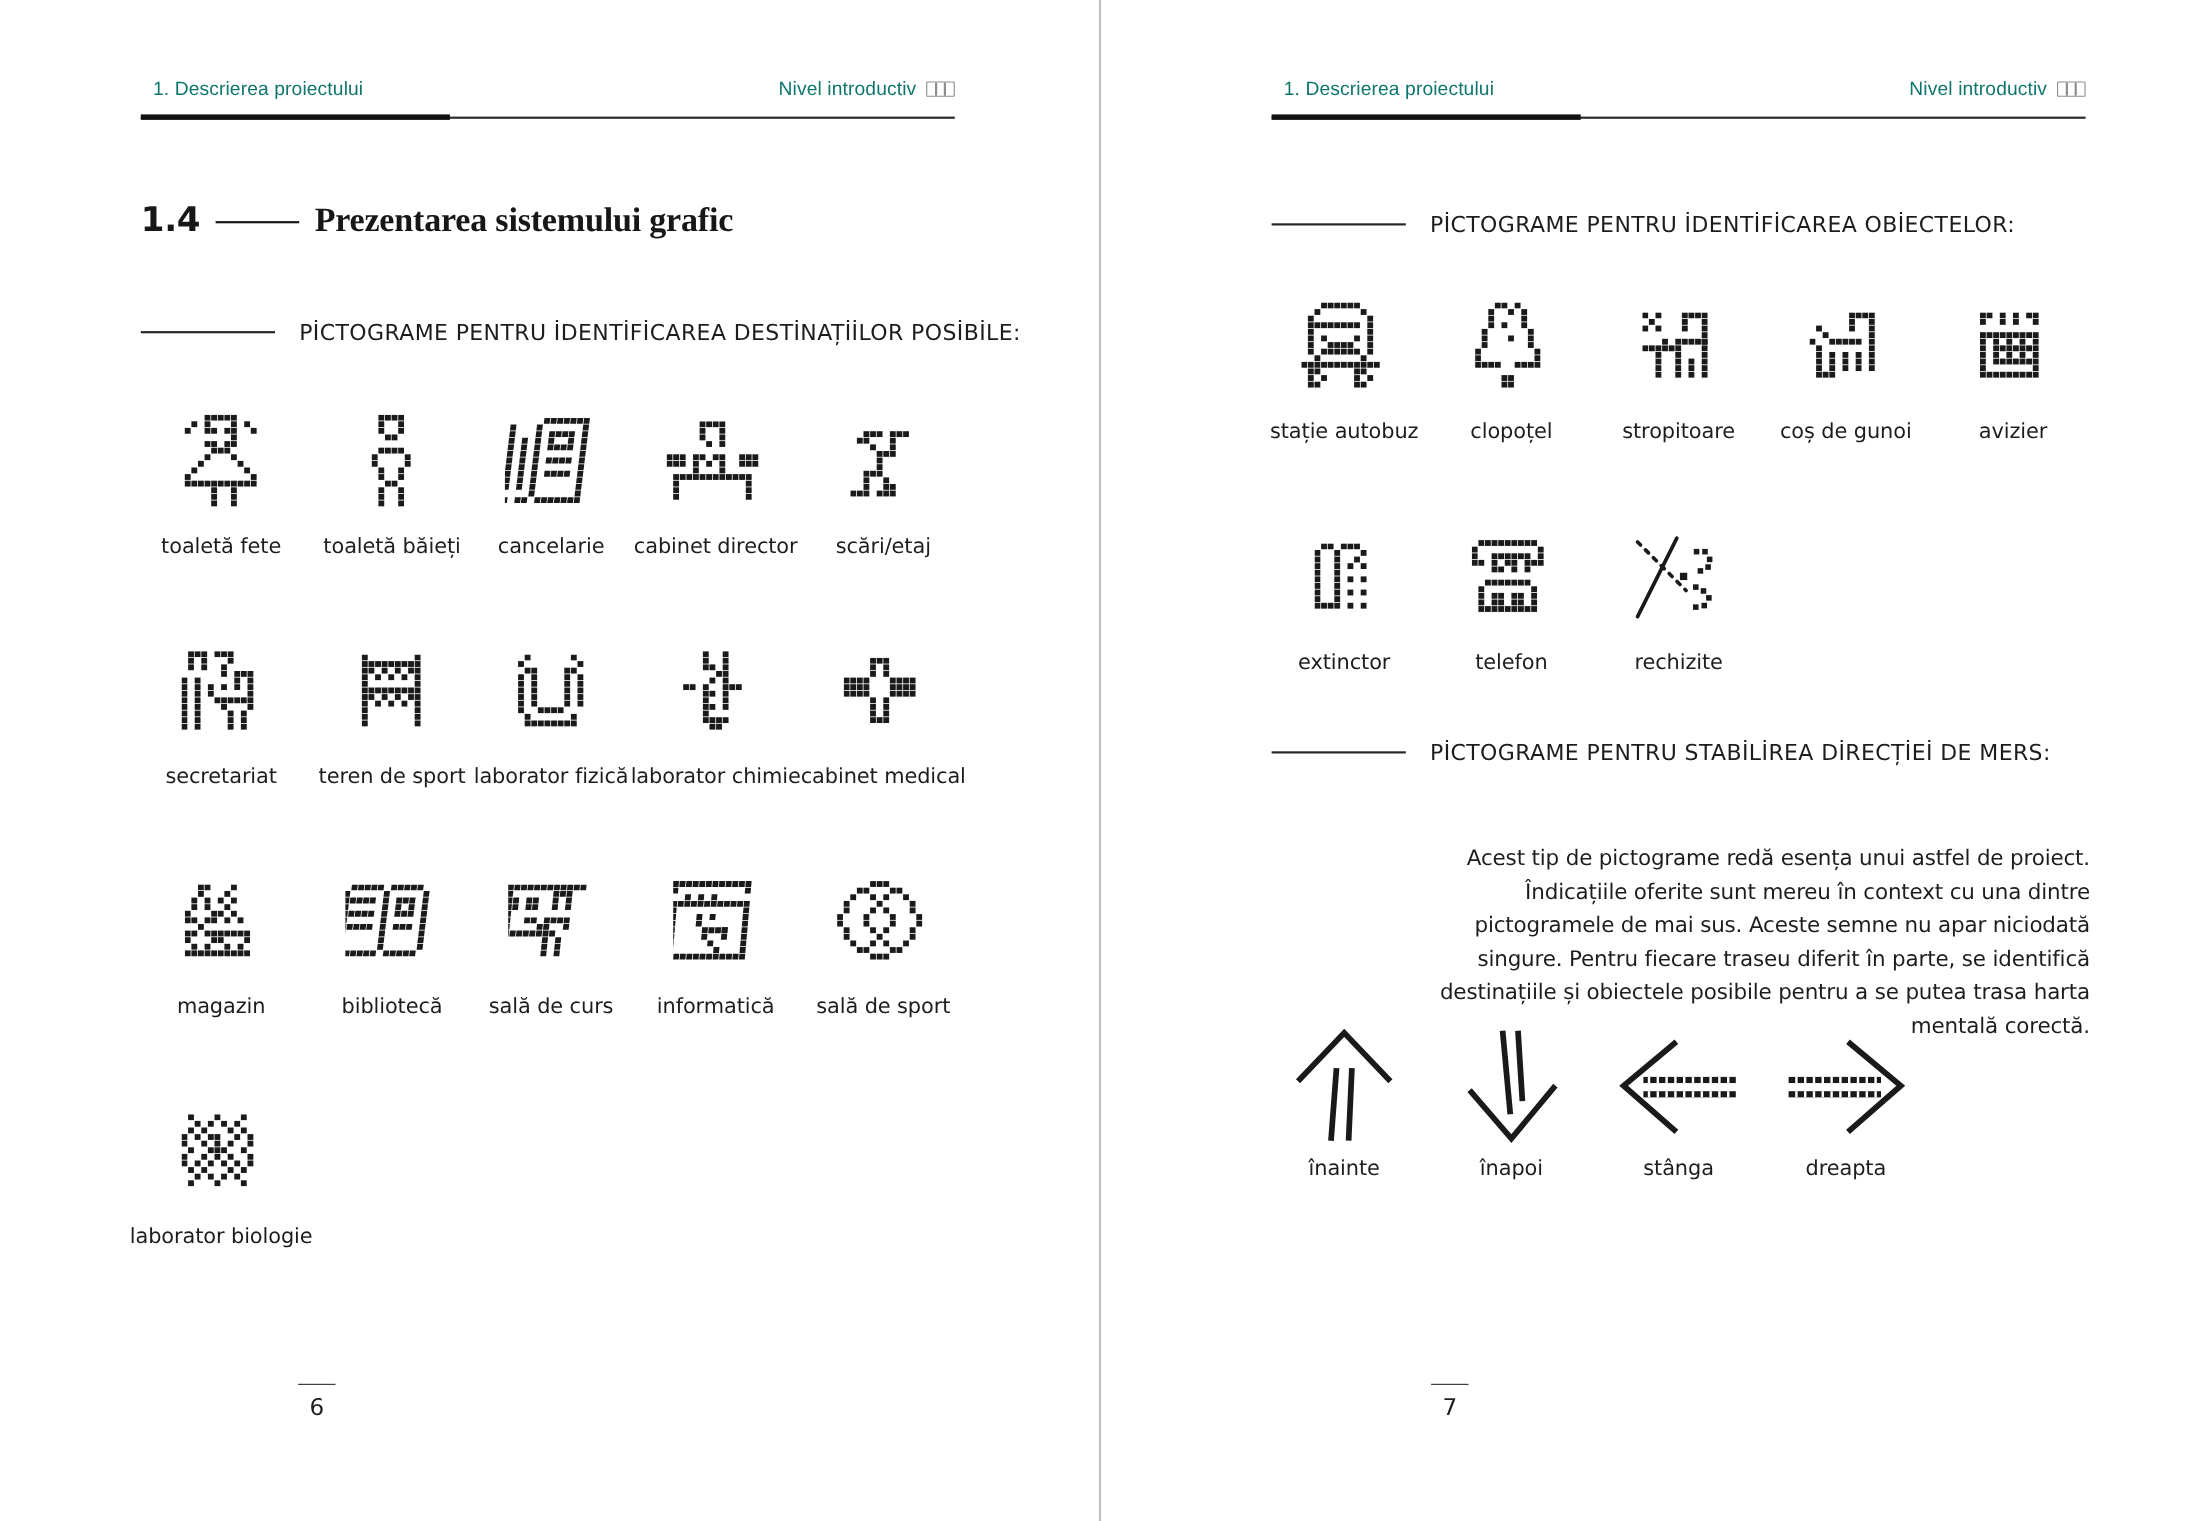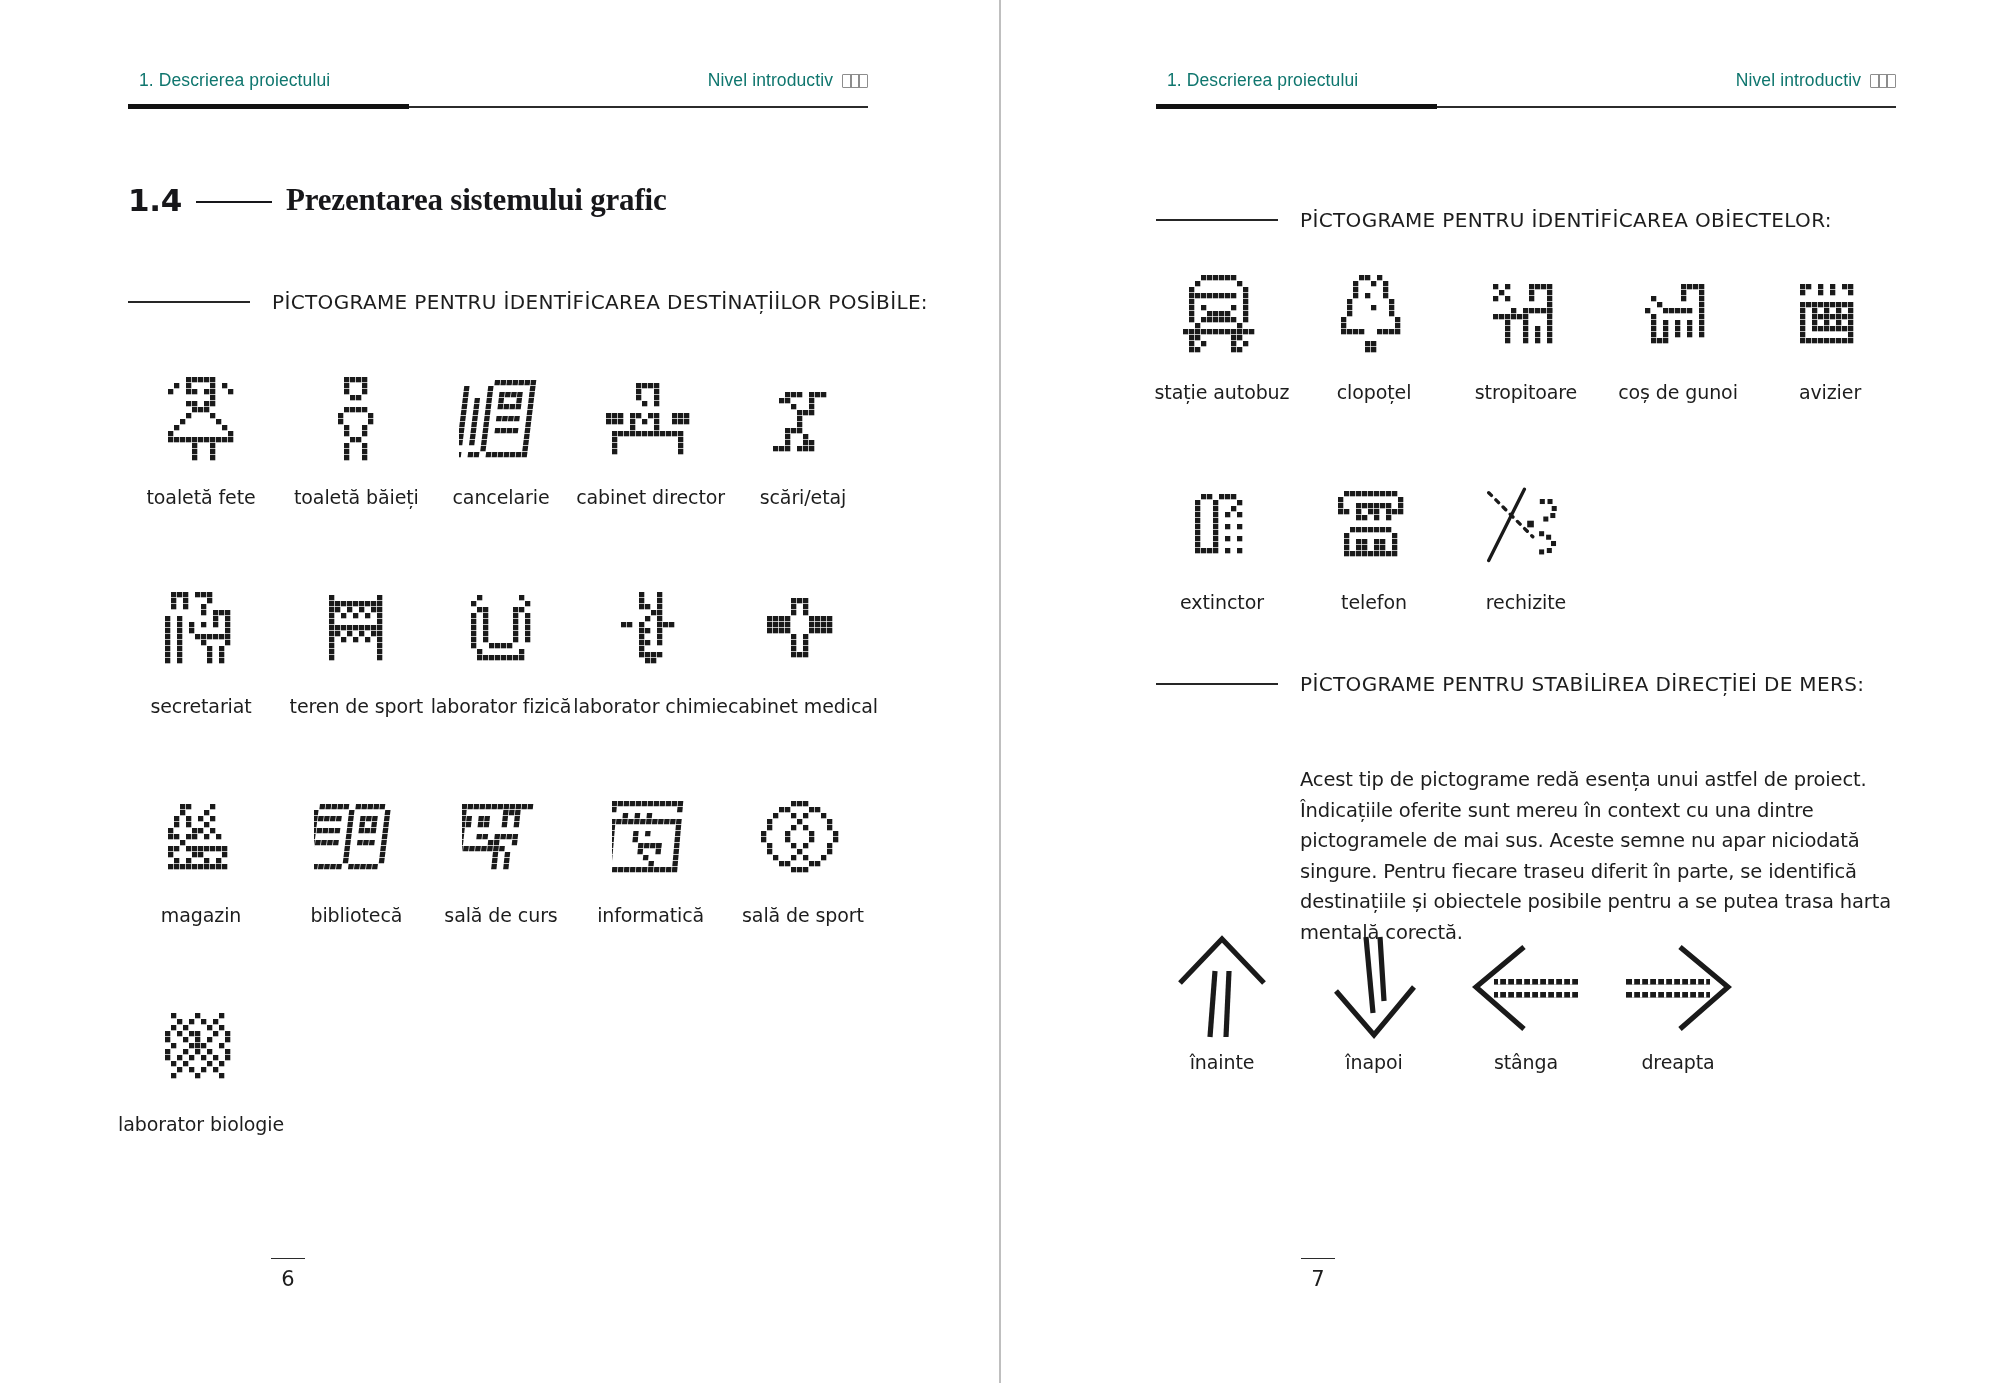--- a/index.html
+++ b/index.html
@@ -1169,21 +1169,21 @@
         <span>Nivel introductiv</span>
         <span class="level-icon"></span>
       </span>
     </div>
 
     <div class="rule-wrap">
       <div class="rule-thin"></div>
       <div class="rule-thick"></div>
     </div>
 
-    <div class="sec-head" style="top:192px; left:156px;margin-top:16px;">
+    <div class="sec-head" style="top:192px; left:156px;">
       <span class="sec-dash"></span>
       <span class="sec-label">PİCTOGRAME PENTRU İDENTİFİCAREA OBİECTELOR:</span>
     </div>
 
     <div class="picto-grid" id="grid-right" style="top:265px; left:146px; width:760px; row-gap:72px;">
         <div class="picto-cell">
           <div class="picto-art">
             <svg width="78" height="84" viewBox="0 0 78 84" fill="#1a1a1a">
               <g>
                 <rect x="18" y="0" width="5.3" height="5.3"></rect>
@@ -1599,21 +1599,21 @@
           </div>
           <div class="picto-label">rechizite</div>
         </div>
       </div>
 
     <div class="sec-head" style="top:672px; left:156px;">
       <span class="sec-dash"></span>
       <span class="sec-label">PİCTOGRAME PENTRU STABİLİREA DİRECȚİEİ DE MERS:</span>
     </div>
 
-    <p class="bodycopy" style="top:765px; left:300px; width:600px;">Acest tip de pictograme redă esența unui astfel de proiect. Îndicațiile oferite sunt mereu în context cu una dintre pictogramele de mai sus. Aceste semne nu apar niciodată singure. Pentru fiecare traseu diferit în parte, se identifică destinațiile și obiectele posibile pentru a se putea trasa harta mentală corectă.</p>
+    <p class="bodycopy" style="top:765px; left:300px; width:600px;text-align:right;">Acest tip de pictograme redă esența unui astfel de proiect. Îndicațiile oferite sunt mereu în context cu una dintre pictogramele de mai sus. Aceste semne nu apar niciodată singure. Pentru fiecare traseu diferit în parte, se identifică destinațiile și obiectele posibile pentru a se putea trasa harta mentală corectă.</p>
 
     <div class="picto-grid" id="grid-arrows" style="top:935px; left:146px; width:760px;">
         <div class="picto-cell">
           <div class="picto-art">
     <svg width="96" height="116" viewBox="0 0 96 116" fill="none" stroke="#1a1a1a" stroke-width="5.2" stroke-linecap="butt">
       <path d="M6 54 L48 10 L90 54"></path>
       <line x1="41" y1="42" x2="36" y2="108"></line>
       <line x1="55" y1="42" x2="52" y2="108"></line>
     </svg>
           </div>

